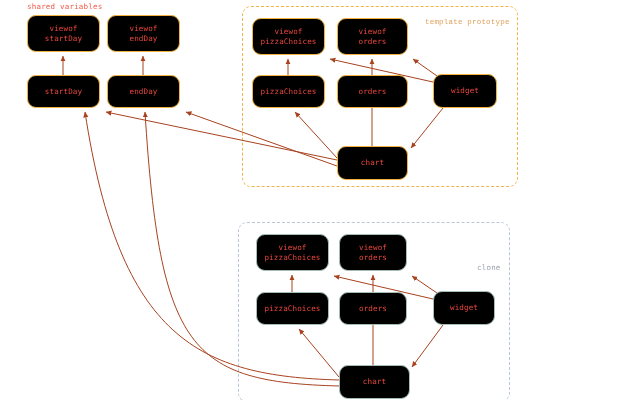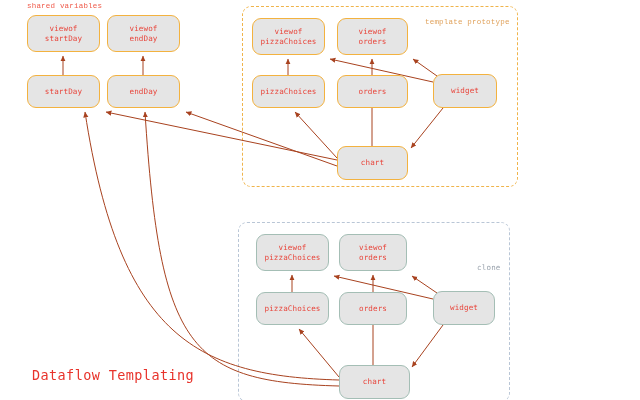--- a/index.html
+++ b/index.html
@@ -35,21 +35,21 @@
     font-size: 7.5px;
     letter-spacing: 0.2px;
     white-space: nowrap;
   }
   .node {
     position: absolute;
     box-sizing: border-box;
     border-width: 1.9px;
     border-style: solid;
     border-radius: 9px;
-    background: #e5e5e5;
+    background: #000000;
     display: flex;
     align-items: center;
     justify-content: center;
     text-align: center;
     line-height: 1.28;
     font-size: 7.6px;
     color: #e8463c;
     letter-spacing: 0.1px;
     white-space: pre-line;
   }
@@ -64,21 +64,21 @@
   }
 </style>
 </head>
 <body>
 
 <div id="stage" style="width: 640px; height: 400px; background: rgb(255, 255, 255);">
 
   <div class="group-box" id="frame-1" style="left: 242px; top: 6px; width: 276px; height: 181px; border-color: rgb(240, 180, 74);"></div>
   <div class="group-box" id="frame-2" style="left: 238px; top: 222px; width: 272px; height: 180px; border-color: rgb(185, 198, 214);"></div>
 
-  <div class="group-label" id="glabel-0" style="left: 27px; top: 2px; color: rgb(239, 90, 74); font-family: Liberation Mono, monospace;">shared variables</div>
+  <div class="group-label" id="glabel-0" style="left: 27px; top: 2px; color: rgb(239, 90, 74);">shared variables</div>
   <div class="group-label" id="glabel-1" style="left: 425px; top: 18px; color: rgb(224, 162, 92); font-family: Liberation Mono, monospace;">template prototype</div>
   <div class="group-label" id="glabel-2" style="left: 477px; top: 231px; color: rgb(154, 163, 173); margin-top: 32px;">clone</div>
 
   <svg class="edges" viewBox="0 0 640 400">
     <defs>
       <marker id="arrowhead" markerWidth="7" markerHeight="7" refX="5.4" refY="2.6" orient="auto" markerUnits="strokeWidth">
         <path d="M0,0 L0,5.2 L5.6,2.6 z" fill="#a8421f"></path>
       </marker>
     </defs>
     <g id="edge-group">
@@ -121,14 +121,13 @@
       <div class="node sage" style="left: 256px; top: 234px; width: 73px; height: 37px; color: rgb(232, 70, 60);">viewof
 pizzaChoices</div>
       <div class="node sage" style="left: 339px; top: 234px; width: 68px; height: 37px; color: rgb(232, 70, 60);">viewof
 orders</div>
       <div class="node sage" style="left: 256px; top: 292px; width: 73px; height: 33px; color: rgb(232, 70, 60);">pizzaChoices</div>
       <div class="node sage" style="left: 339px; top: 292px; width: 68px; height: 33px; color: rgb(232, 70, 60);">orders</div>
       <div class="node sage" style="left: 433px; top: 291px; width: 62px; height: 34px; color: rgb(232, 70, 60);">widget</div>
       <div class="node sage" style="left: 339px; top: 365px; width: 71px; height: 34px; color: rgb(232, 70, 60);">chart</div>
     </div>
 
-  <div class="title" id="diagram-title" style="left: 32px; top: 383px; transform: translateY(-100%); color: rgb(232, 51, 43);">Dataflow Templating</div>
 </div>
 
 </body></html>

